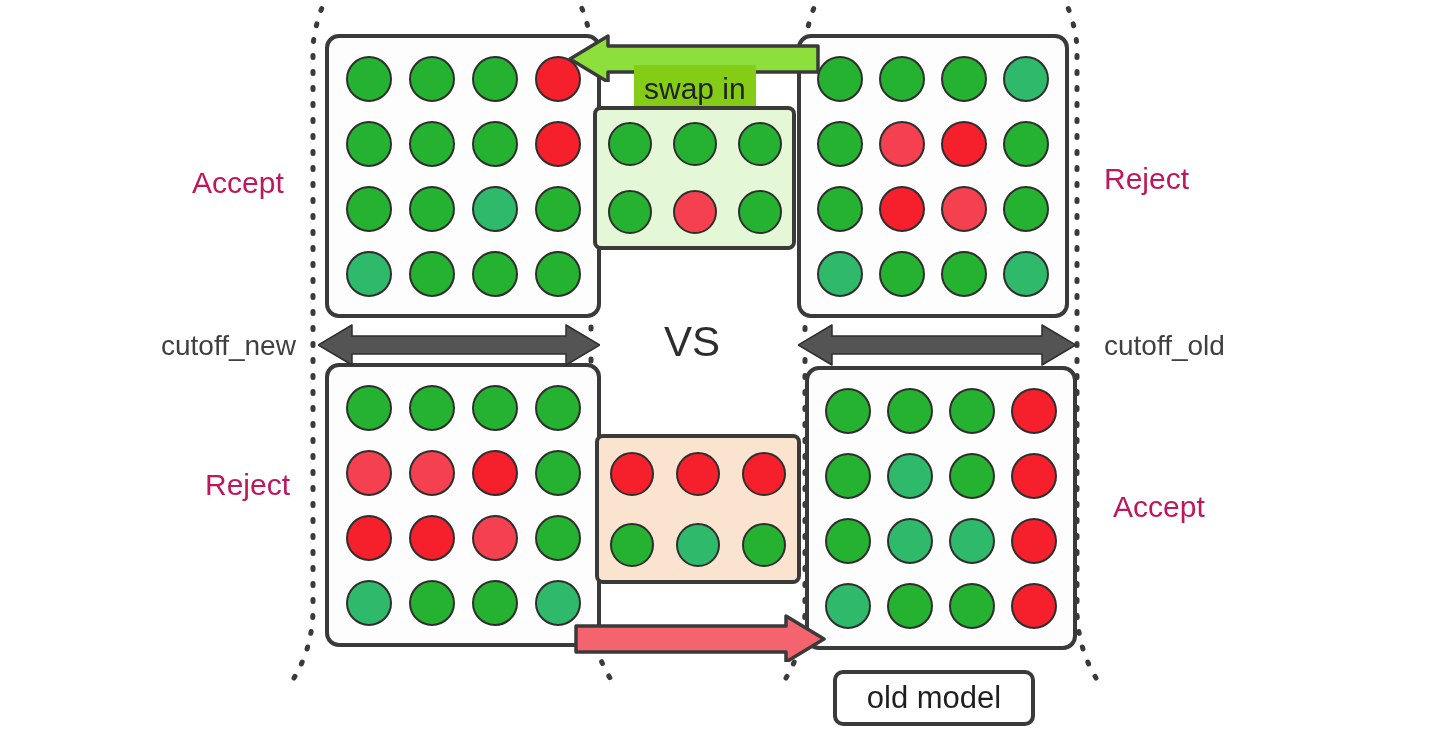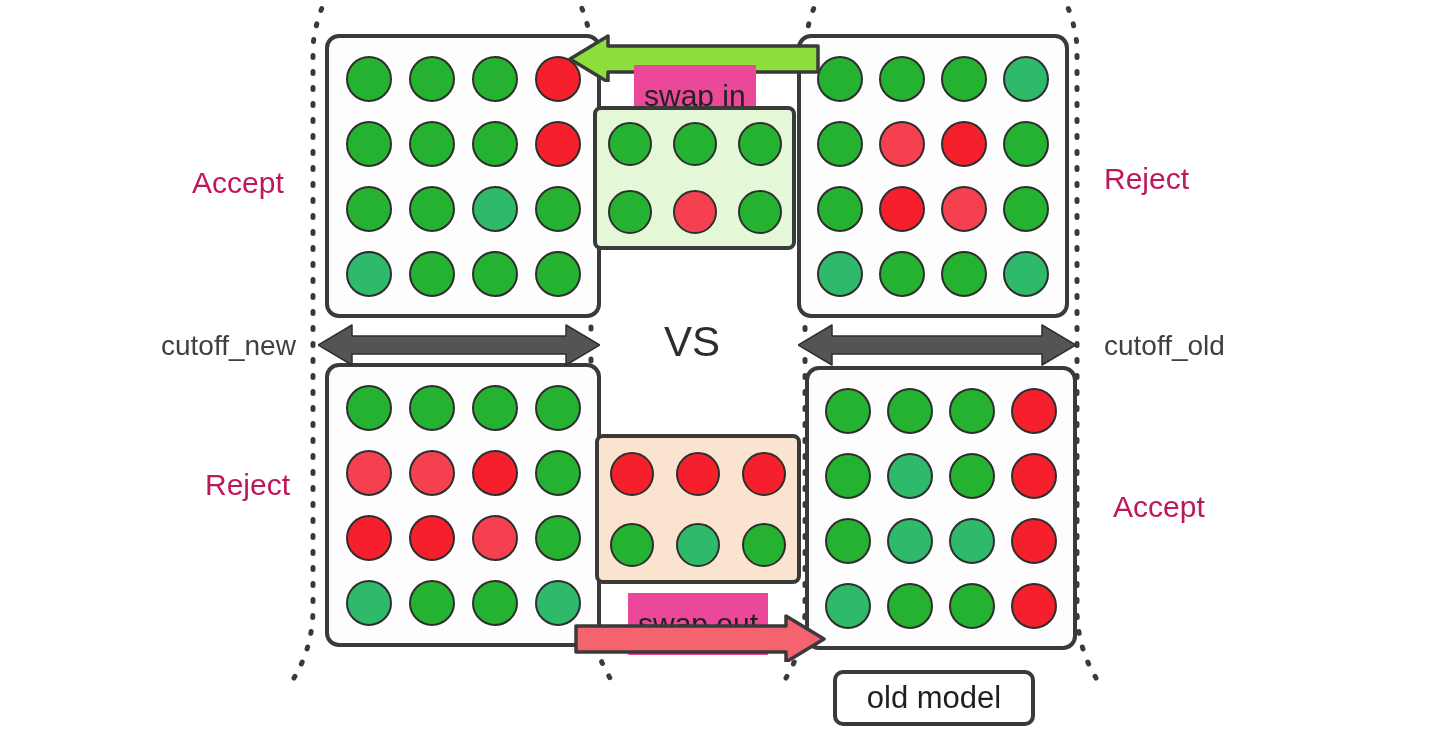--- a/index.html
+++ b/index.html
@@ -74,22 +74,22 @@
     color:#2d2d2d;
     font-weight:400;
     white-space:nowrap;
   }
 
   
   .swap-text{
     position:absolute;
     font-size:30px;
     color:#222;
-    background:#ec4899;
-    padding:14px 10px;
+    background:#84cc16;
+    padding:7px 10px;
     white-space:nowrap;
   }
 
   
   .model-pill{
     position:absolute;
     border:4px solid #3a3a3a;
     border-radius:10px;
     background:#ffffff;
     box-sizing:border-box;
@@ -241,21 +241,20 @@
   <div class="cut-label" style="left:1104px;top:330px;">cutoff_old</div>
 
   <div class="swapbox" id="swap-out-box" style="left: 595px; top: 434px; width: 206px; height: 150px; background: rgb(251, 228, 207);">
       <div class="dot sm" style="background: rgb(245, 32, 43);"></div>
       <div class="dot sm" style="background: rgb(245, 32, 43);"></div>
       <div class="dot sm" style="background: rgb(245, 32, 43);"></div>
       <div class="dot sm" style="background: rgb(37, 178, 49);"></div>
       <div class="dot sm" style="background: rgb(47, 185, 107);"></div>
       <div class="dot sm" style="background: rgb(37, 178, 49);"></div>
     </div>
-  <div class="swap-text" style="left:628px;top:593px;">swap out</div>
   <svg class="arrow-svg" style="left:570px;top:608px;width:262px;height:54px;" viewBox="0 0 262 54">
     <path d="M6 18 L6 44 L216 44 L216 54 L254 31 L216 8 L216 18 Z" fill="#f4646e" stroke="#3a3a3a" stroke-width="3.5" stroke-linejoin="round"></path>
   </svg>
 
   <div class="model-pill" style="left:833px;top:670px;width:202px;height:56px;">
     <span>old model</span>
   </div>
 
   <div id="legend">
   </div>

